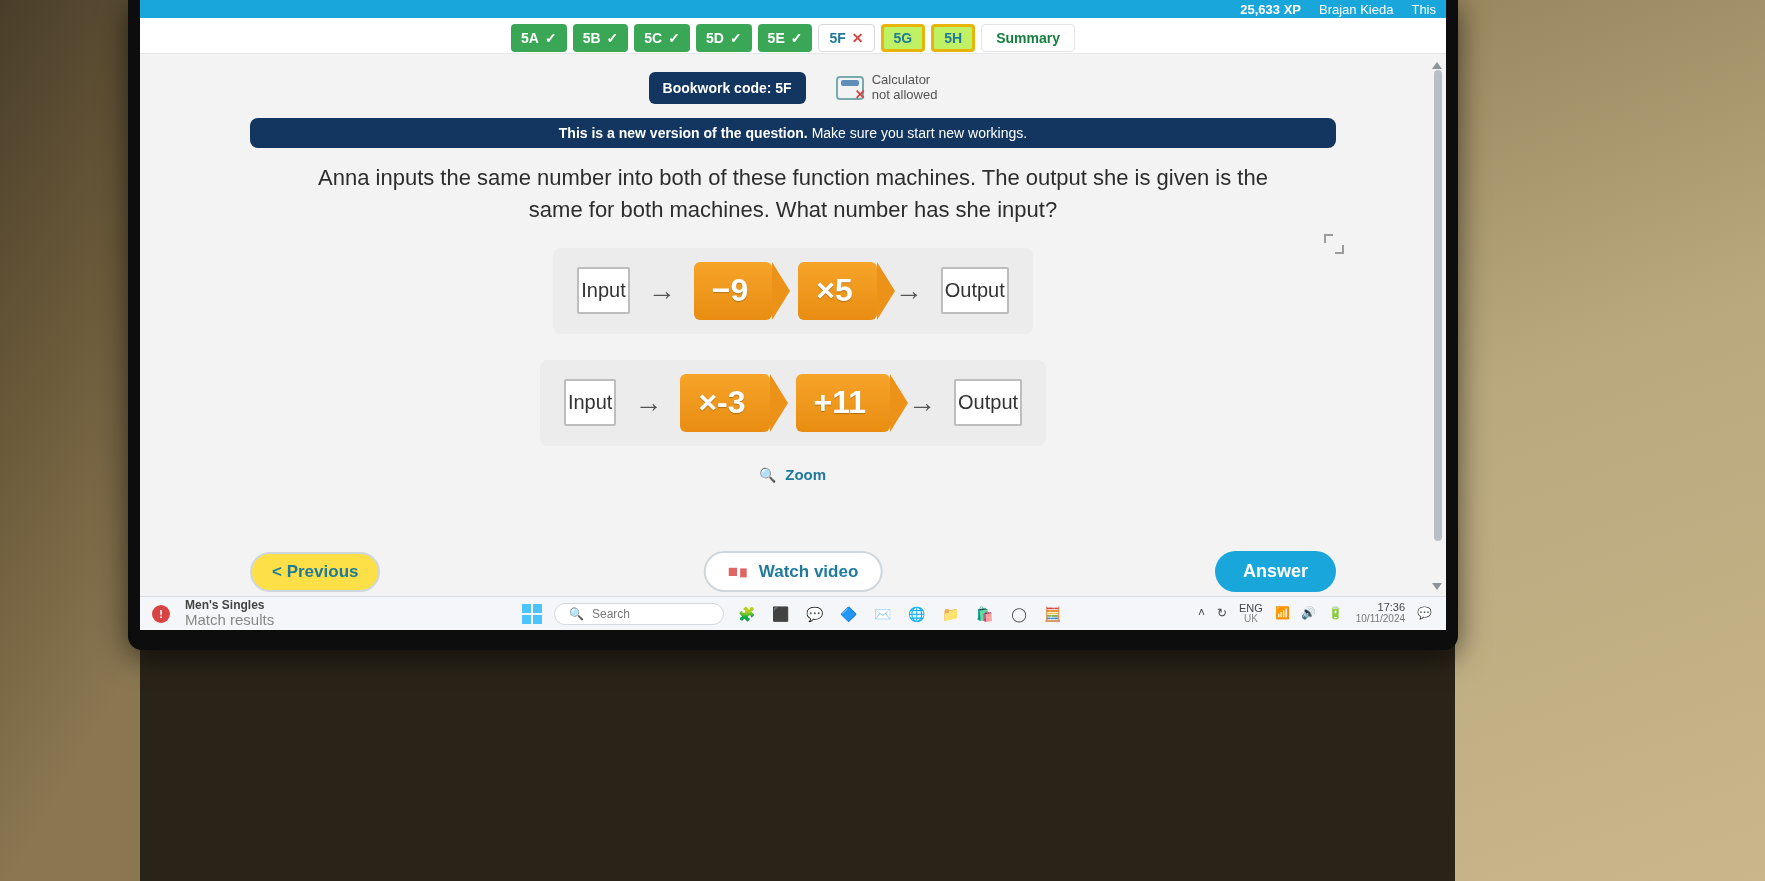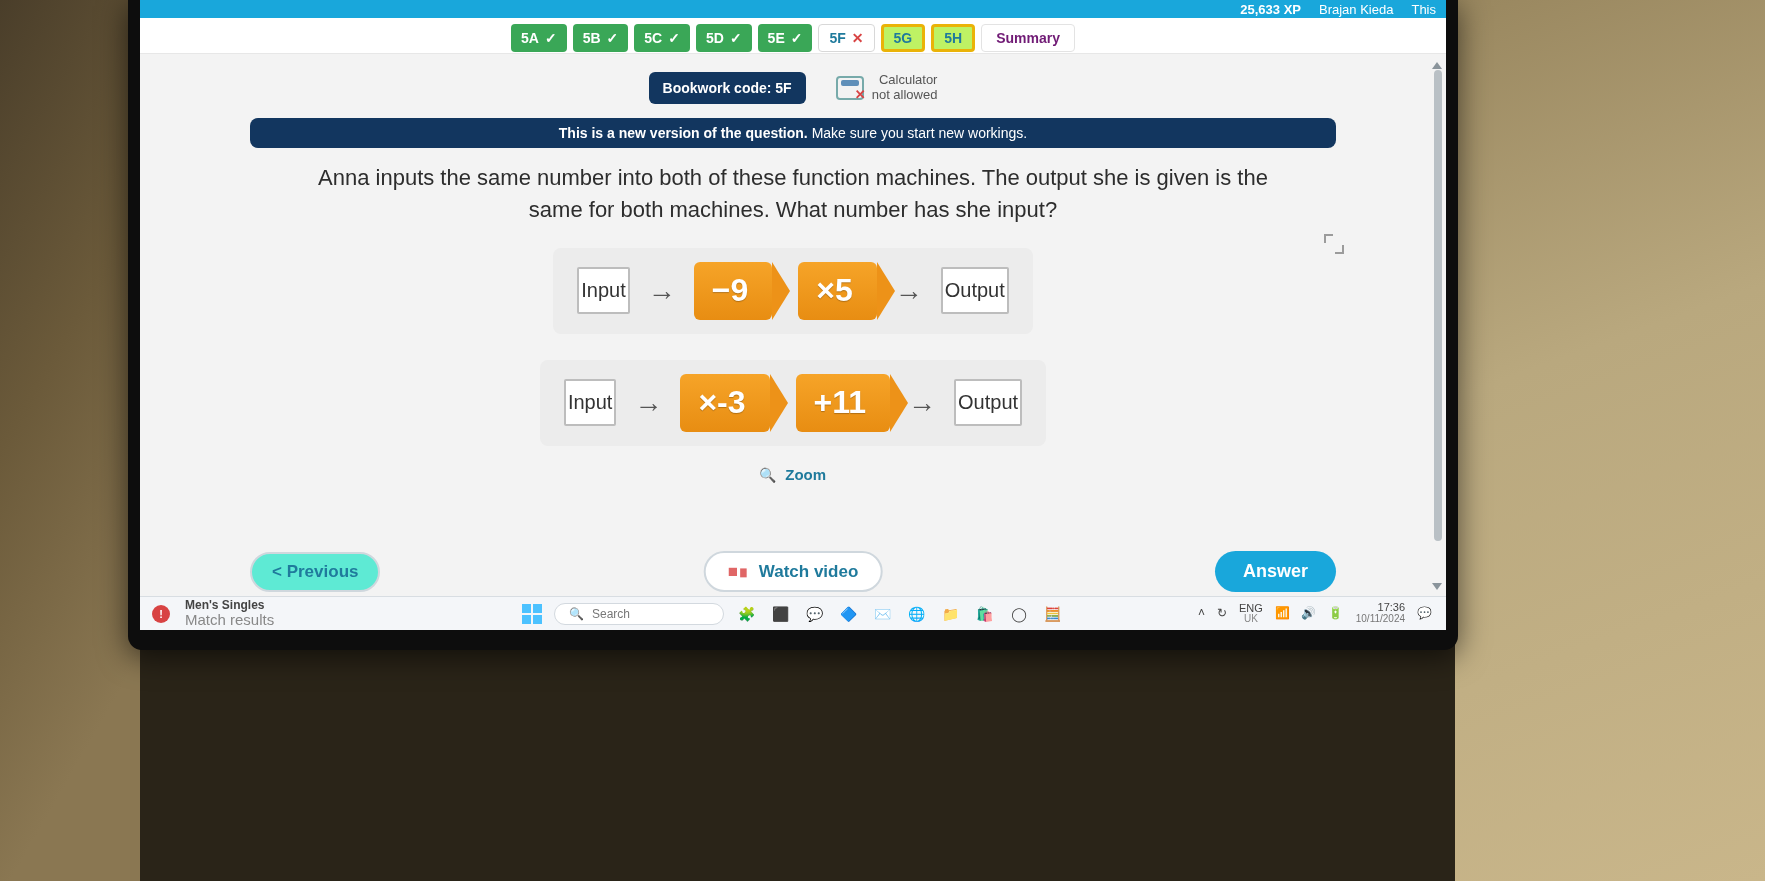--- a/index.html
+++ b/index.html
@@ -15,32 +15,32 @@
 .topbar { height:18px; background:#19a7db; color:#fff; display:flex; align-items:center; justify-content:flex-end; padding:0 10px; font-size:13px; gap:18px; }
 .topbar .xp { font-weight:600; }
 
 
 .tabstrip { height:36px; background:#fff; border-bottom:1px solid #e7e7e7; display:flex; align-items:center; justify-content:center; gap:6px; padding-top:4px; }
 .tab { height:28px; padding:0 10px; border-radius:4px; display:flex; align-items:center; gap:6px; font-size:14px; font-weight:700; cursor:pointer; }
 .tab.done { background:#3aa757; color:#fff; }
 .tab.current { background:#fff; color:#1f7a9c; border:1px solid #d8d8d8; }
 .tab.current .x { color:#d84343; font-weight:900; }
 .tab.pending { background:#bef264; color:#1f7a9c; border:3px solid #eab308; }
-.tab.summary { background:#fff; color:#701a75; border:1px solid #e3e3e3; padding:0 14px; }
+.tab.summary { background:#fff; color:#15803d; border:1px solid #e3e3e3; padding:0 14px; }
 .check::after { content:"✓"; font-weight:900; }
 
 
 .content { position:relative; padding:18px 110px 0 110px; }
 .meta-row { display:flex; align-items:center; justify-content:center; gap:30px; margin-bottom:14px; }
 .bookwork { background:#12365f; color:#fff; border-radius:6px; padding:8px 14px; font-size:14px; font-weight:700; }
 .calc { display:flex; align-items:center; gap:8px; font-size:13px; color:#555; }
 .calc-icon { width:28px; height:24px; border:2px solid #7aa; border-radius:4px; position:relative; }
 .calc-icon::before { content:""; position:absolute; top:2px; left:3px; right:3px; height:6px; background:#5f8fb9; border-radius:2px; }
 .calc-icon::after { content:"✕"; position:absolute; right:-4px; bottom:-4px; color:#d84343; font-weight:900; font-size:13px; }
-.calc-text { line-height:1.15;text-align:right; }
+.calc-text { line-height:1.15; }
 
 .banner { background:#12365f; color:#fff; text-align:center; font-size:14px; padding:7px 0; border-radius:8px; margin-bottom:14px; }
 .banner b { font-weight:800; }
 
 .question { text-align:center; font-size:22px; color:#2d2d2d; line-height:1.45; max-width:960px; margin:0 auto 22px auto; }
 
 .machines { display:flex; flex-direction:column; gap:26px; align-items:center; position:relative; }
 .fullscreen-icon { position:absolute; right:-8px; top:-14px; width:20px; height:20px; opacity:.55; cursor:pointer; }
 .fullscreen-icon::before,.fullscreen-icon::after { content:""; position:absolute; width:7px; height:7px; border:2px solid #555; }
 .fullscreen-icon::before { top:0; left:0; border-right:none; border-bottom:none; }
@@ -51,21 +51,21 @@
 .arrow { font-size:28px; color:#555; font-weight:700; }
 .op { position:relative; background:linear-gradient(#f6a428,#e88d12); color:#fff; font-size:32px; font-weight:800; height:58px; display:flex; align-items:center; padding:0 24px 0 18px; border-radius:6px; text-shadow:0 1px 1px rgba(0,0,0,.25); }
 .op::after { content:""; position:absolute; right:-18px; top:0; border-top:29px solid transparent; border-bottom:29px solid transparent; border-left:18px solid #ed9218; }
 .op + .op { margin-left:8px; }
 
 .zoom-row { text-align:center; margin-top:20px; color:#1f7a9c; font-size:15px; font-weight:700; display:flex; align-items:center; justify-content:center; gap:8px; cursor:pointer; }
 .zoom-icon::before { content:"🔍"; font-size:14px; }
 
 
 .actions { position:absolute; left:0; right:0; bottom:38px; display:flex; align-items:center; justify-content:space-between; padding:0 110px; }
-.prev { background:#5eead4; border:2px solid #cfd7dd; color:#1f7a9c; font-weight:700; font-size:17px; padding:8px 20px; border-radius:24px; cursor:pointer; }
+.prev { background:#fde047; border:2px solid #cfd7dd; color:#1f7a9c; font-weight:700; font-size:17px; padding:8px 20px; border-radius:24px; cursor:pointer; }
 .watch { background:#fff; border:2px solid #cfd7dd; color:#1f7a9c; font-weight:700; font-size:17px; padding:8px 22px; border-radius:24px; cursor:pointer; display:flex; align-items:center; gap:10px; }
 .watch-icon { color:#e06666; }
 .answer { background:#19a7db; color:#fff; font-weight:800; font-size:18px; padding:10px 28px; border-radius:24px; cursor:pointer; border:none; }
 .actions .center { position:absolute; left:50%; transform:translateX(-50%); }
 
 .scrollbar { position:absolute; right:4px; top:70px; bottom:48px; width:10px; }
 .scrollbar .track { position:absolute; inset:0; background:transparent; }
 .scrollbar .thumb { position:absolute; top:0; height:92%; width:8px; right:0; background:#b9c0c5; border-radius:4px; }
 .scrollbar .arr { position:absolute; width:0; height:0; left:0; border-left:5px solid transparent; border-right:5px solid transparent; }
 .scrollbar .arr.up { top:-8px; border-bottom:7px solid #8a949b; }

